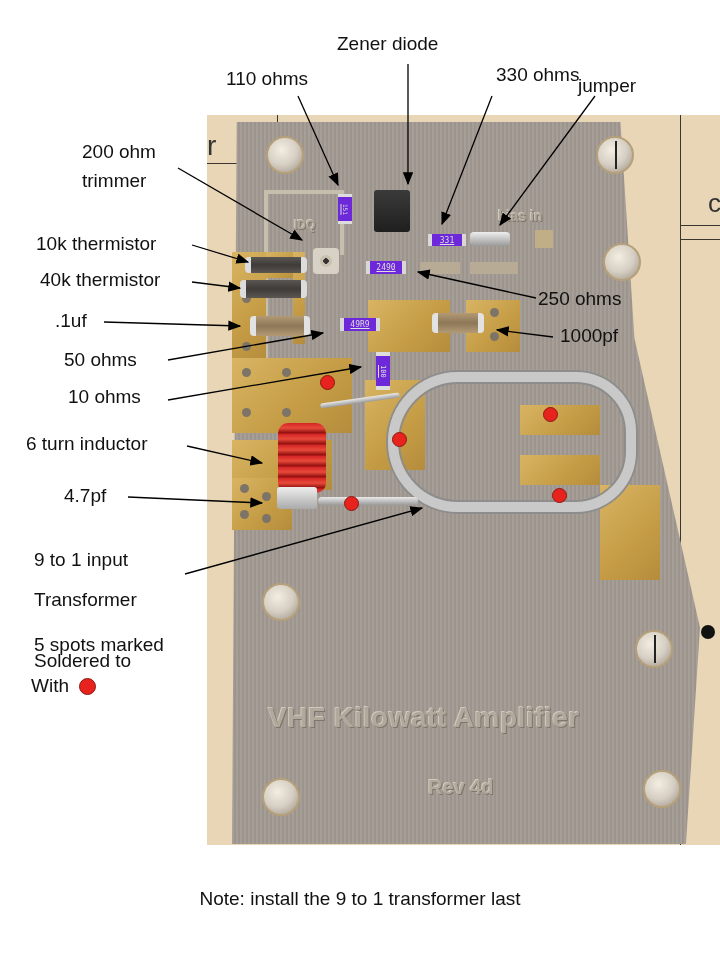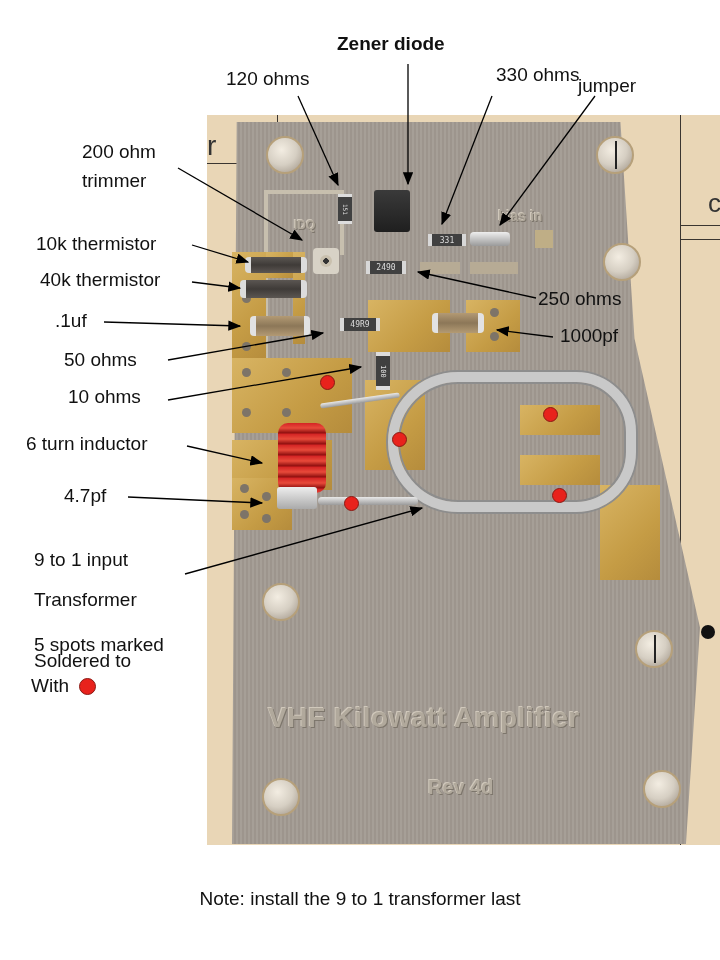--- a/index.html
+++ b/index.html
@@ -12,22 +12,22 @@
              background:repeating-linear-gradient(90deg,#a69f97 0px,#a69f97 2px,#9d958d 2px,#9d958d 4px);
              clip-path: polygon(1% 0%, 83% 0%, 86% 30%, 100% 70%, 97% 100%, 0% 100%);
              box-shadow:0 0 3px rgba(0,0,0,0.4); }
     .hole { position:absolute; width:38px; height:38px; border-radius:50%;
             background:radial-gradient(circle at 40% 35%, #f3ede2 0%, #d6cfc3 50%, #9c9184 100%);
             border:2px solid #b6a07a; box-sizing:border-box; }
     .hole .slot { position:absolute; left:50%; top:3px; bottom:3px; width:2px; background:#222; }
     .pad { position:absolute; background:linear-gradient(135deg,#d8b463,#c59c45 60%,#b58c3c); }
     .pad-hole { position:absolute; width:9px; height:9px; border-radius:50%; background:#7d7468; }
     .trace { position:absolute; background:#c7bfae; }
-    .smd { position:absolute; background:#404040; color:#ddd; font-size:8px; font-family:"DejaVu Sans Mono", monospace;
-           display:flex; align-items:center; justify-content:center; border-left:4px solid #d8d8d8; border-right:4px solid #d8d8d8; }
+    .smd { position:absolute; background:#6d28d9; color:#ddd; font-size:8px; font-family:"DejaVu Sans Mono", monospace;
+           display:flex; align-items:center; justify-content:center; border-left:4px solid #d8d8d8; border-right:4px solid #d8d8d8;text-decoration:underline; }
     .therm { position:absolute; background:linear-gradient(180deg,#5b5652,#3f3b38 50%,#5b5652);
              border-left:6px solid #dcdcdc; border-right:6px solid #dcdcdc; border-radius:4px; }
     .cap { position:absolute; background:linear-gradient(180deg,#b39a74,#8c7758 50%,#b39a74);
            border-left:6px solid #e2e2e2; border-right:6px solid #e2e2e2; border-radius:4px; }
     .diode { position:absolute; background:linear-gradient(180deg,#3a3a3a,#1f1f1f); border-radius:3px; }
     .trimmer { position:absolute; width:26px; height:26px; background:#d8d2c6; border-radius:4px; }
     .trimmer::after { content:""; position:absolute; left:7px; top:7px; width:12px; height:12px; border-radius:50%;
                       background:radial-gradient(circle,#333 0 30%, #c9c0ae 35%); }
     .inductor { position:absolute; width:48px; height:70px; border-radius:10px;
                 background:repeating-linear-gradient(180deg,#d42424 0px,#e84a3a 5px,#8e0e0e 10px,#d42424 11px); }
@@ -157,22 +157,22 @@
     <line x1="168" y1="360" x2="323" y2="333"></line>
     <line x1="536" y1="298" x2="418" y2="272"></line>
     <line x1="553" y1="337" x2="497" y2="330"></line>
     <line x1="168" y1="400" x2="361" y2="367"></line>
     <line x1="187" y1="446" x2="262" y2="463"></line>
     <line x1="128" y1="497" x2="262" y2="503"></line>
     <line x1="185" y1="574" x2="422" y2="508"></line>
   </g>
 </svg>
 
-<div class="label" style="left:337px;top:30px;font-weight:bold;">Zener diode</div>
-<div class="label" style="left:226px;top:65px;">120 ohms</div>
+<div class="label" style="left:337px;top:30px;">Zener diode</div>
+<div class="label" style="left:226px;top:65px;">110 ohms</div>
 <div class="label" style="left:450px;top:61px;margin-left:46px;">330 ohms</div>
 <div class="label" style="left:578px;top:72px;">jumper</div>
 <div class="label" style="left:82px;top:138px;">200 ohm</div>
 <div class="label" style="left:82px;top:167px;">trimmer</div>
 <div class="label" style="left:36px;top:230px;">10k thermistor</div>
 <div class="label" style="left:40px;top:266px;">40k thermistor</div>
 <div class="label" style="left:55px;top:307px;">.1uf</div>
 <div class="label" style="left:538px;top:285px;">250 ohms</div>
 <div class="label" style="left:560px;top:322px;">1000pf</div>
 <div class="label" style="left:64px;top:346px;">50 ohms</div>

